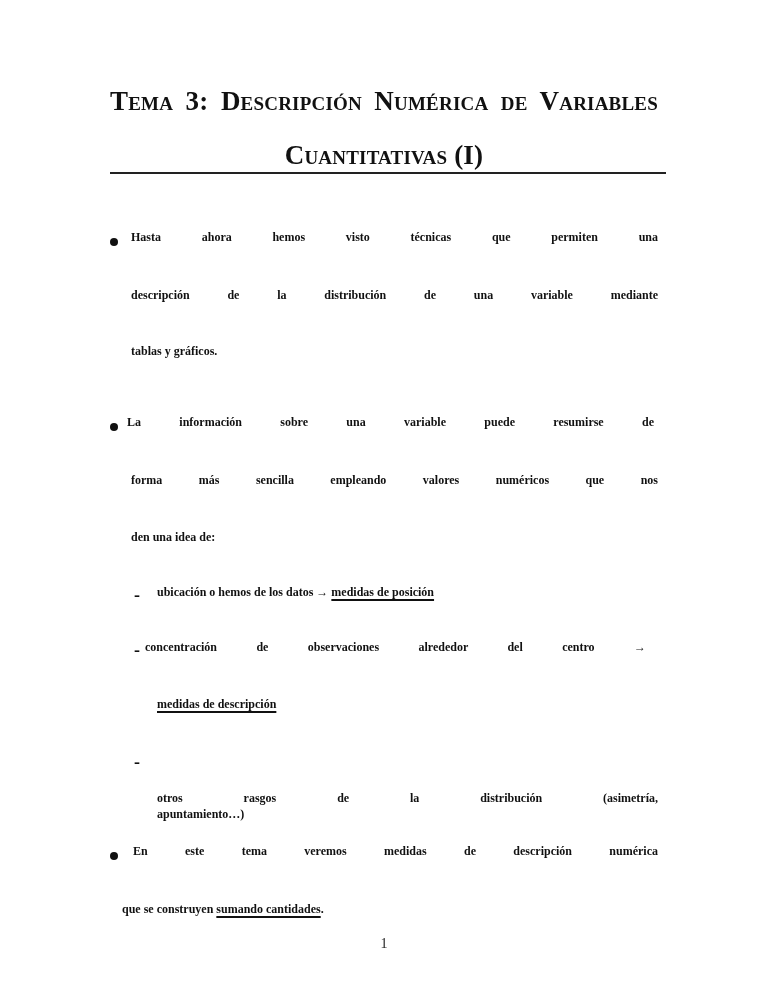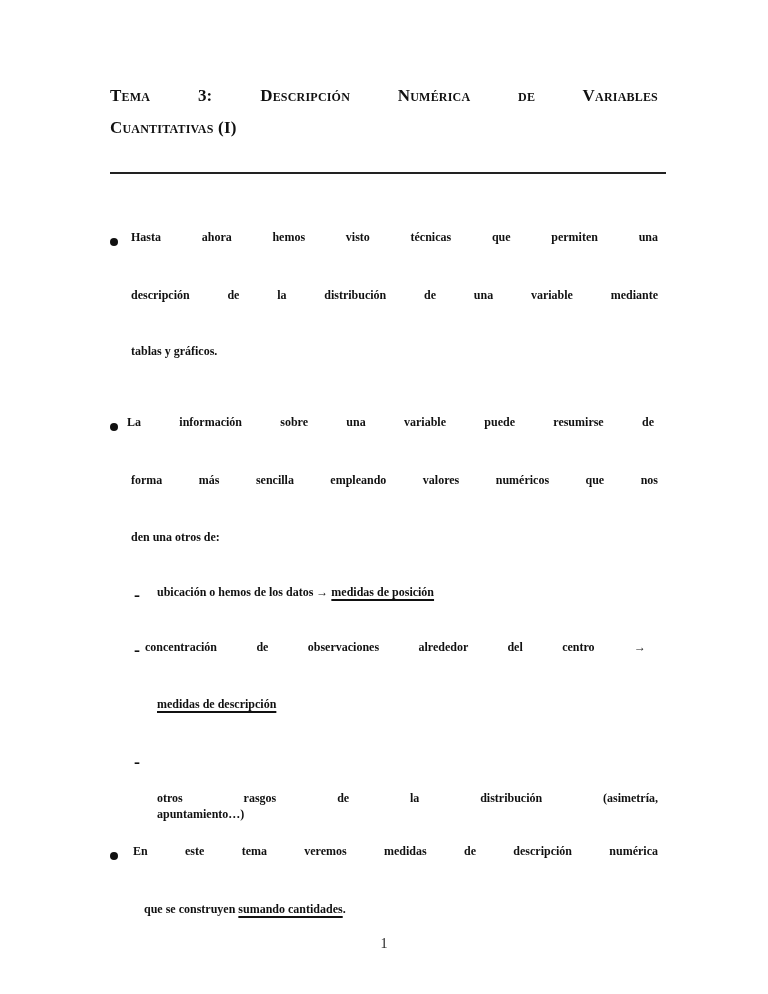--- a/index.html
+++ b/index.html
@@ -3,25 +3,25 @@
 <meta charset="utf-8">
 <style>
   html, body { margin: 0; padding: 0; background: #ffffff; }
   body {
     width: 768px; height: 994px; position: relative; overflow: hidden;
     font-family: "Liberation Serif", "DejaVu Serif", serif;
     color: #111111;
   }
   .title {
     position: absolute; left: 110px; width: 548px;
-    font-weight: bold; font-size: 17px; font-variant: small-caps;
+    font-weight: bold; font-size: 27px; font-variant: small-caps;
     letter-spacing: 0.2px;
   }
   .title.l1 { top: 86px; text-align: justify; text-align-last: justify; }
-  .title.l2 { top: 118px; }
+  .title.l2 { top: 140px; text-align: center; }
   .rule {
     position: absolute; left: 110px; top: 172px; width: 556px; height: 0;
     border-top: 2px solid #222;
   }
   .line {
     position: absolute; font-weight: bold; font-size: 12px; white-space: nowrap;
   }
   .just { text-align: justify; text-align-last: justify; white-space: normal; }
   .bullet-dot {
     position: absolute; width: 8px; height: 8px; border-radius: 50%; background: #111;
@@ -46,21 +46,21 @@
     <div class="bullet-dot" style="left:110px; top:238px;"></div>
     <div class="line just" style="left:131px; top:230px; width:527px;">Hasta ahora hemos visto técnicas que permiten una</div>
     <div class="line just" style="left:131px; top:288px; width:527px;">descripción de la distribución de una variable mediante</div>
     <div class="line" style="left:131px; top:344px;">tablas y gráficos.</div>
   </div>
 
   <div>
     <div class="bullet-dot" style="left:110px; top:423px;"></div>
     <div class="line just" style="left:127px; top:415px; width:527px;">La información sobre una variable puede resumirse de</div>
     <div class="line just" style="left:131px; top:473px; width:527px;">forma más sencilla empleando valores numéricos que nos</div>
-    <div class="line" style="left:131px; top:530px;">den una otros de:</div>
+    <div class="line" style="left:131px; top:530px;">den una idea de:</div>
 
     <div class="dash" style="left:134px; top:585px;">-</div>
     <div class="line" style="left:157px; top:585px;">
       <span>ubicación o hemos de los datos →</span>
       <u>medidas de posición</u>
     </div>
 
     <div class="dash" style="left:134px; top:640px;">-</div>
     <div class="line just" style="left:145px; top:640px; width:501px;">concentración de observaciones alrededor del centro →</div>
     <div class="line" style="left:157px; top:697px;">
@@ -68,20 +68,20 @@
     </div>
 
     <div class="dash" style="left:134px; top:752px;">-</div>
     <div class="line just" style="left:157px; top:791px; width:501px;">otros rasgos de la distribución (asimetría,</div>
     <div class="line" style="left:157px; top:807px;">apuntamiento…)</div>
   </div>
 
   <div>
     <div class="bullet-dot" style="left:110px; top:852px;"></div>
     <div class="line just" style="left:133px; top:844px; width:525px;">En este tema veremos medidas de descripción numérica</div>
-    <div class="line" style="left:144px; top:902px;">
+    <div class="line" style="left:122px; top:902px;">
       <span>que se construyen</span>
       <u>sumando cantidades</u><span>.</span>
     </div>
   </div>
 
   <div class="pagenum">1</div>
 </div>
 
 </body></html>

